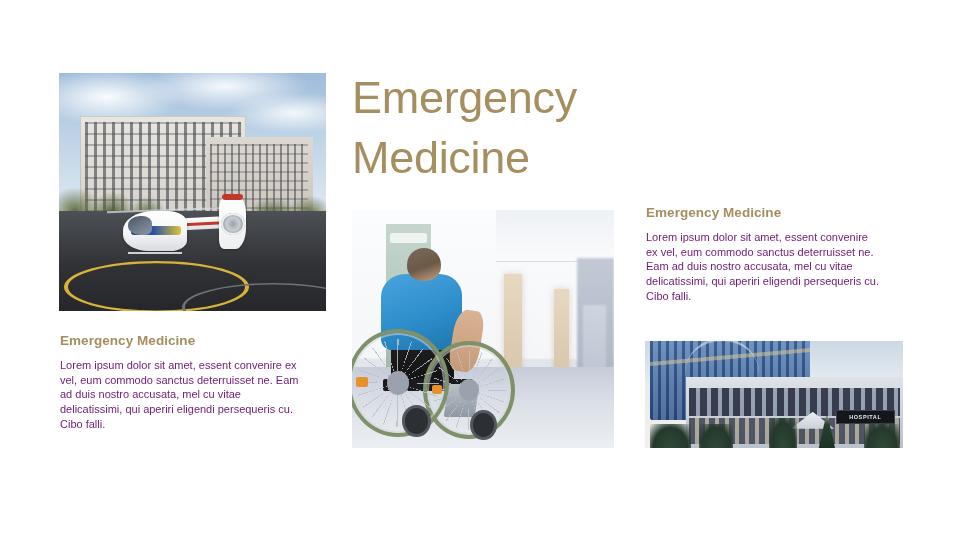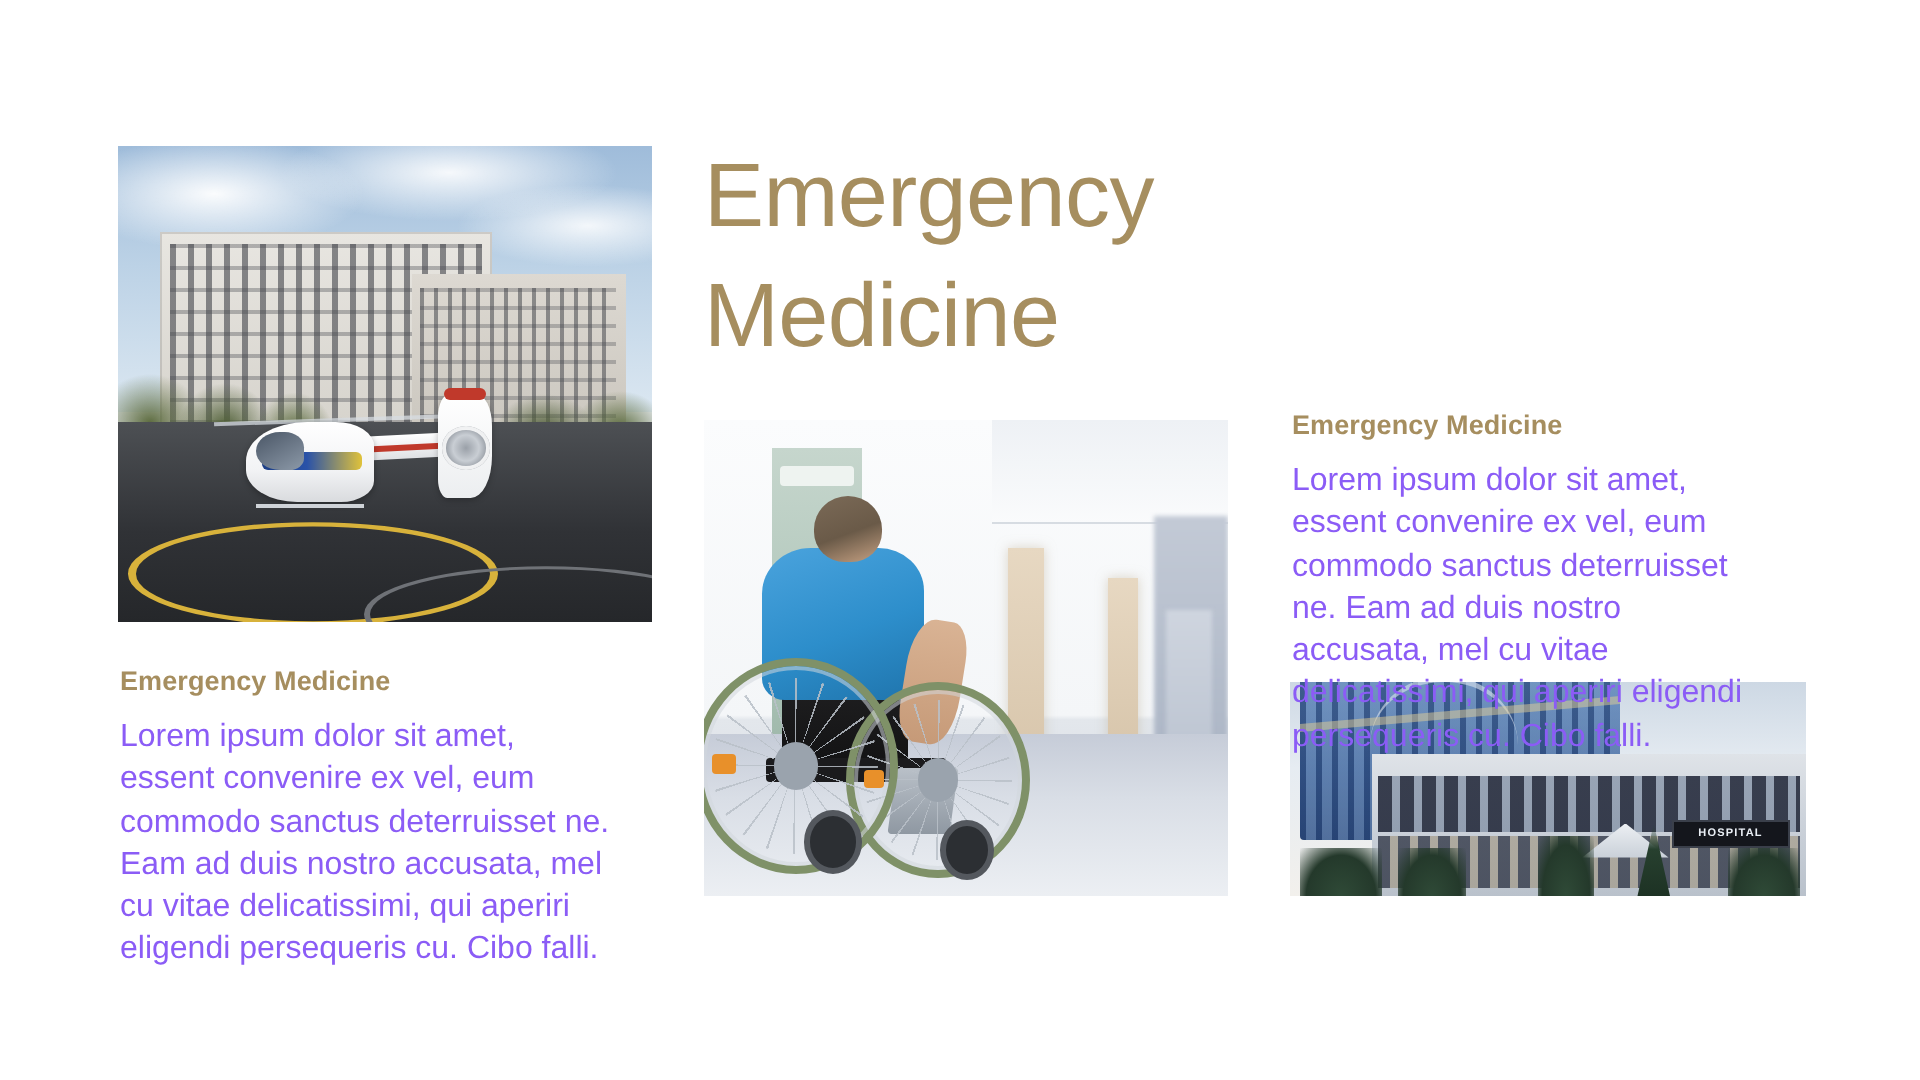--- a/index.html
+++ b/index.html
@@ -35,23 +35,23 @@
   
   .text-block { position: absolute; }
   .block-heading {
     font-size: 13.5px;
     font-weight: bold;
     color: #a68e5f;
     margin: 0 0 10px 0;
     letter-spacing: 0.05px;
   }
   .block-body {
-    font-size: 16px;
+    font-size: 11px;
     line-height: 1.33;
-    color: #8b5cf6;
+    color: #701a75;
     margin: 0;
   }
 
   #text-left  { left: 60px;  top: 333px; width: 245px; }
   #text-right { left: 646px; top: 205px; width: 235px; }
 
   
   .picture {
     position: absolute;
     overflow: hidden;

